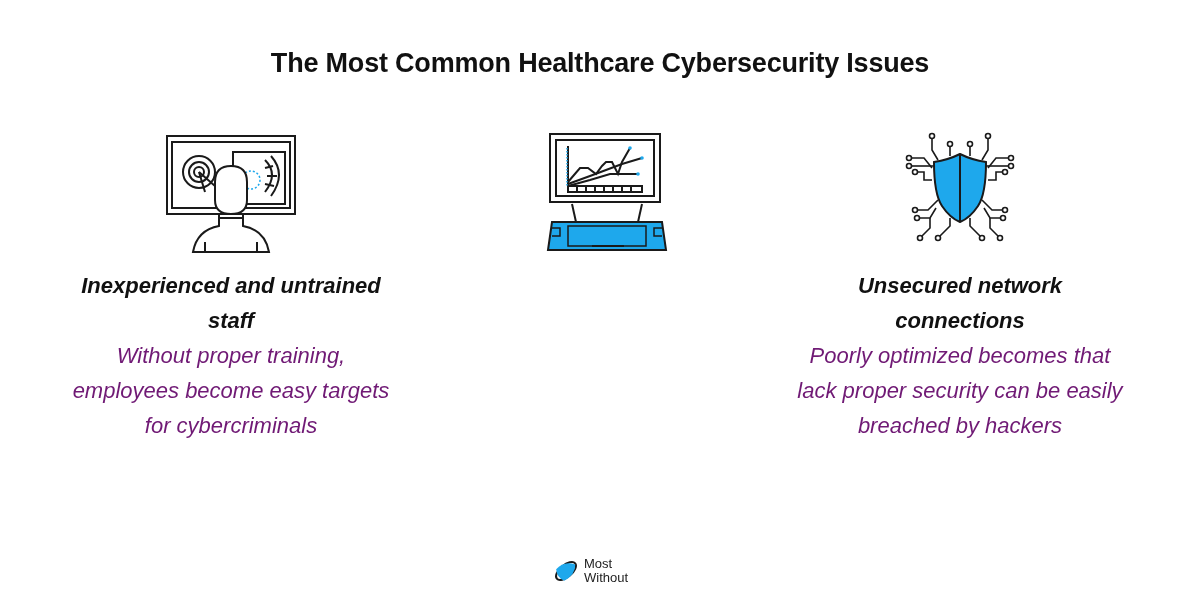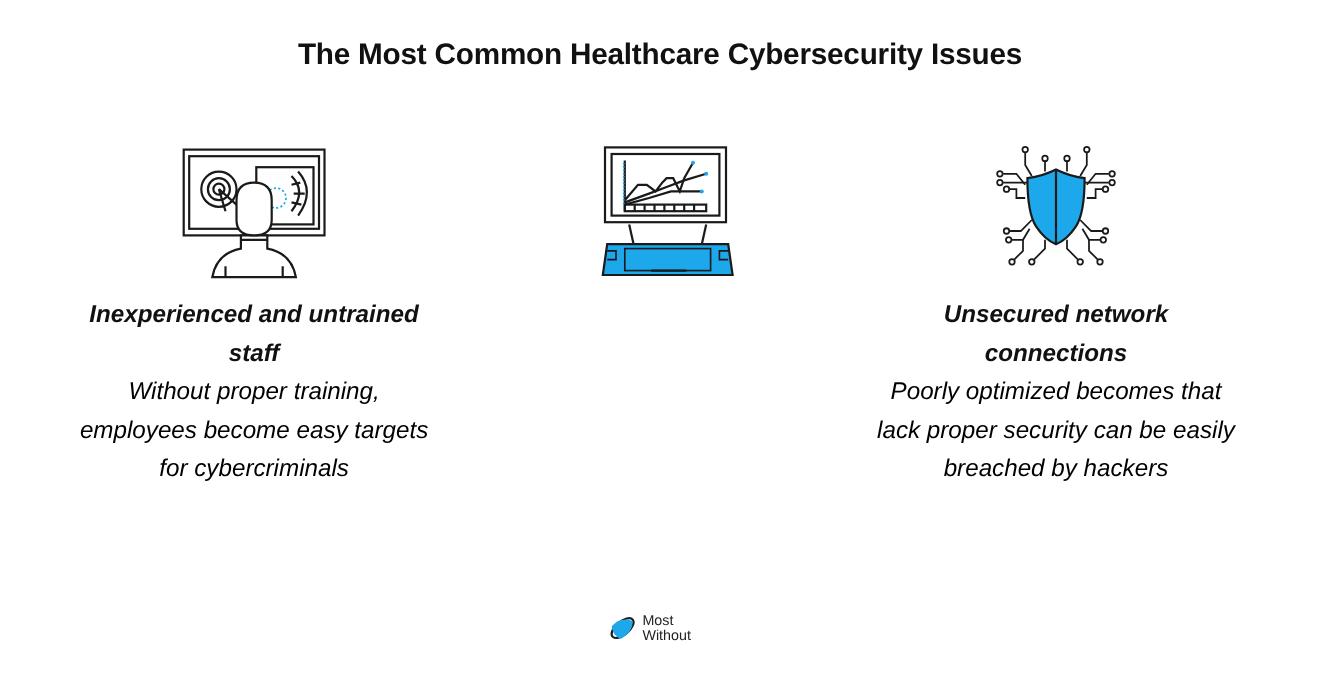--- a/index.html
+++ b/index.html
@@ -1,26 +1,26 @@
 <!DOCTYPE html>
 <html><head>
 <meta charset="utf-8">
 <style>
   html, body { margin: 0; padding: 0; background: #ffffff; }
   body { width: 1200px; height: 615px; position: relative; overflow: hidden;
          font-family: "Liberation Sans", "DejaVu Sans", sans-serif; color: #111111; }
-  .title { position: absolute; top: 34px; left: 0; width: 1200px; text-align: center;
+  .title { position: absolute; top: 48px; left: 0; width: 1200px; text-align: center;
            font-size: 27px; font-weight: bold; letter-spacing: -0.2px; color: #111; }
   .col { position: absolute; top: 130px; width: 330px; text-align: center; font-style: italic; }
   .col.c1 { left: 66px; }
   .col.c2 { left: 435px; }
   .col.c3 { left: 795px; }
   .icon { width: 140px; height: 124px; margin: 0 auto; display: block; }
   .heading { margin-top: 14px; font-size: 22px; font-weight: bold; line-height: 35px; color: #111; }
-  .desc { font-size: 22px; line-height: 35px; color: #000000; }
+  .desc { font-size: 22px; line-height: 35px; color: #701a75; }
   .logo { position: absolute; left: 552px; top: 555px; width: 110px; height: 32px; display: flex; align-items: center; }
   .logo-mark { width: 28px; height: 28px; }
   .logo-text { margin-left: 4px; font-size: 13px; line-height: 14px; color: #222; text-align: left; }
 </style>
 </head>
 <body>
 
 <div class="title">The Most Common Healthcare Cybersecurity Issues</div>
 
 <div class="col c1">

